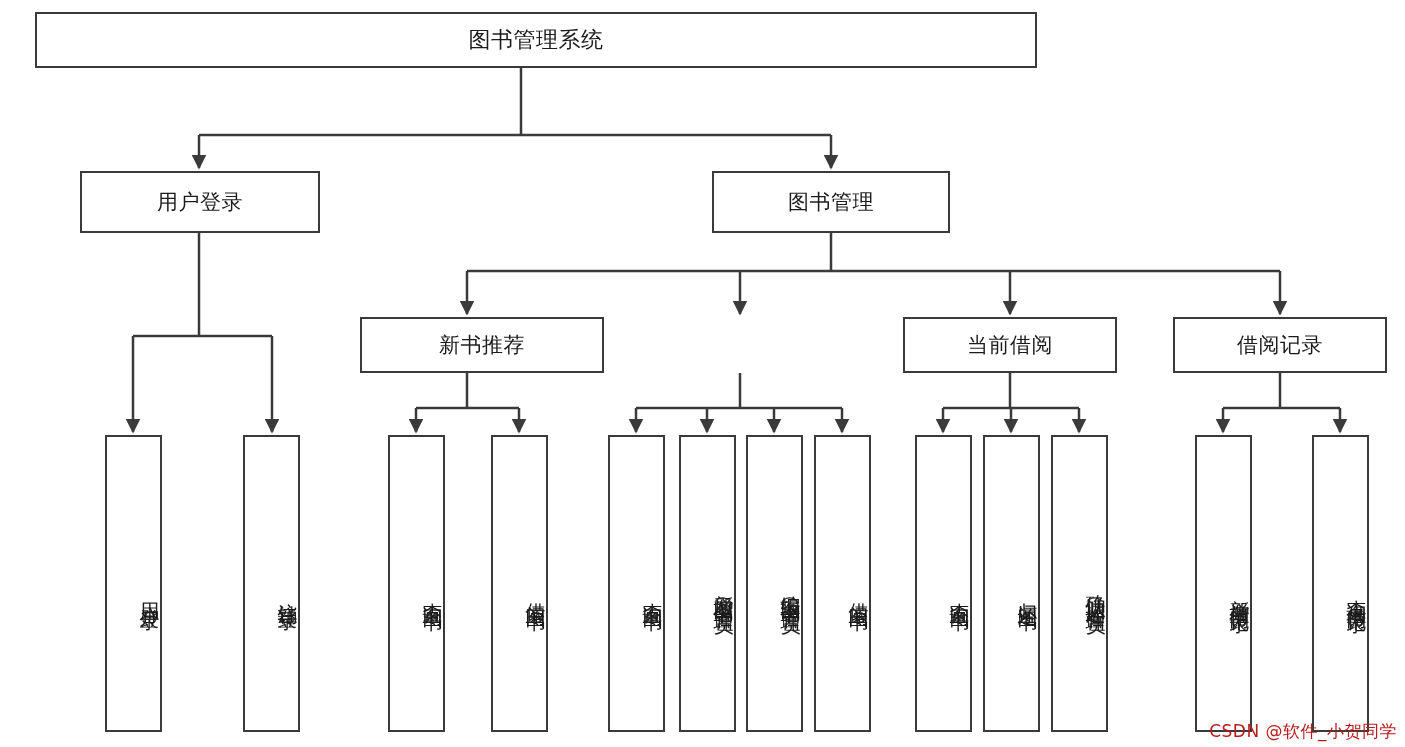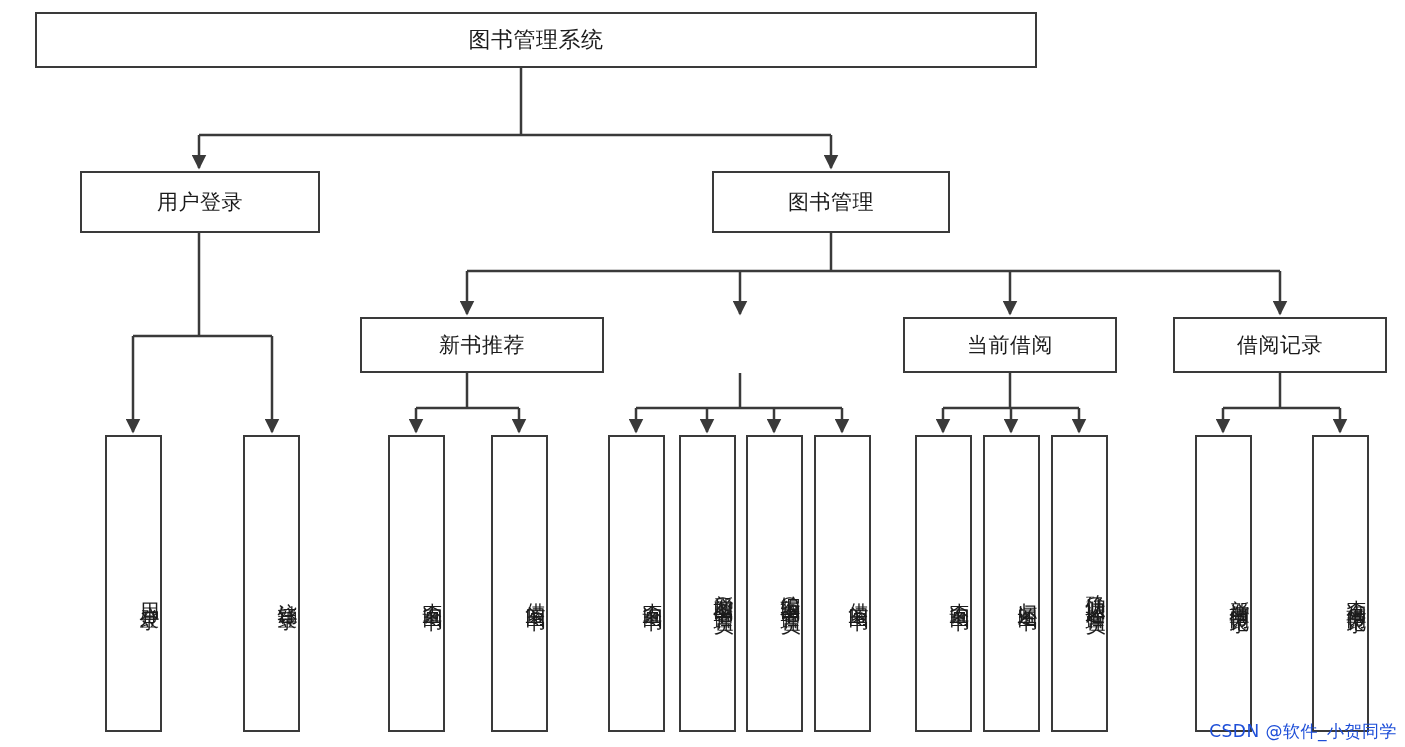--- a/index.html
+++ b/index.html
@@ -56,21 +56,21 @@
     line-height: 1.05;
   }
   .node-root {
     font-size: 22px;
   }
   .watermark {
     position: absolute;
     right: 8px;
     bottom: 4px;
     font-size: 17px;
-    color: #1d4ed8;
+    color: #b91c1c;
     letter-spacing: 0.5px;
     white-space: nowrap;
     pointer-events: none;
     margin-top: 48px;
   }
 </style>
 </head>
 <body>
 
 <div id="canvas">

